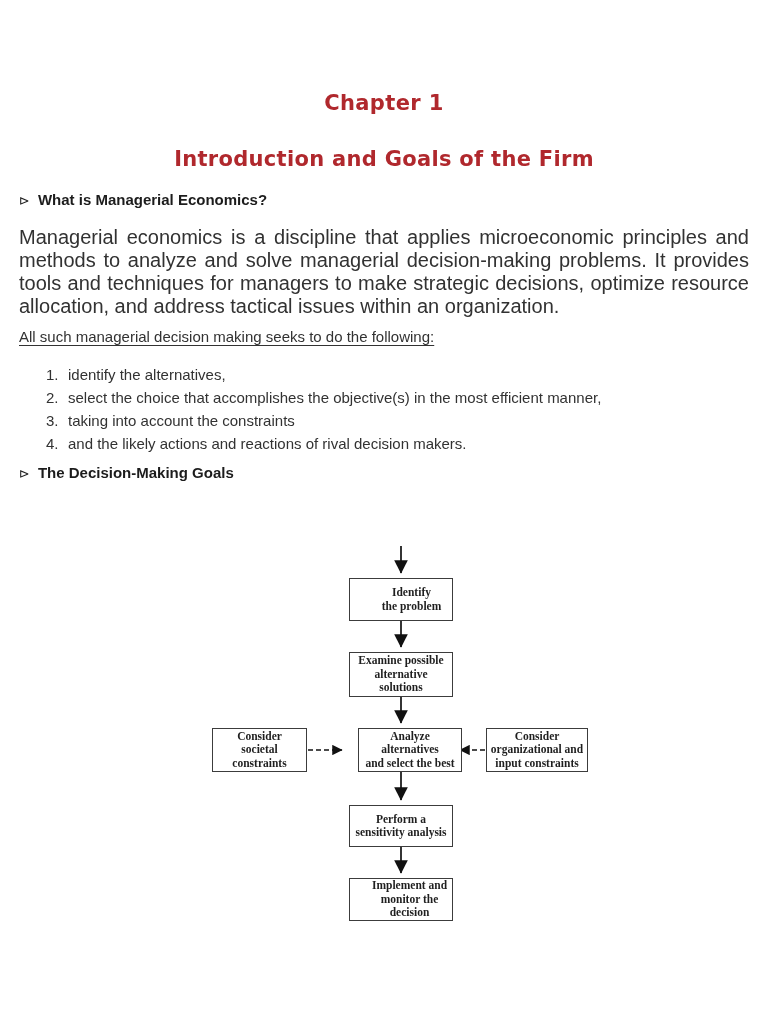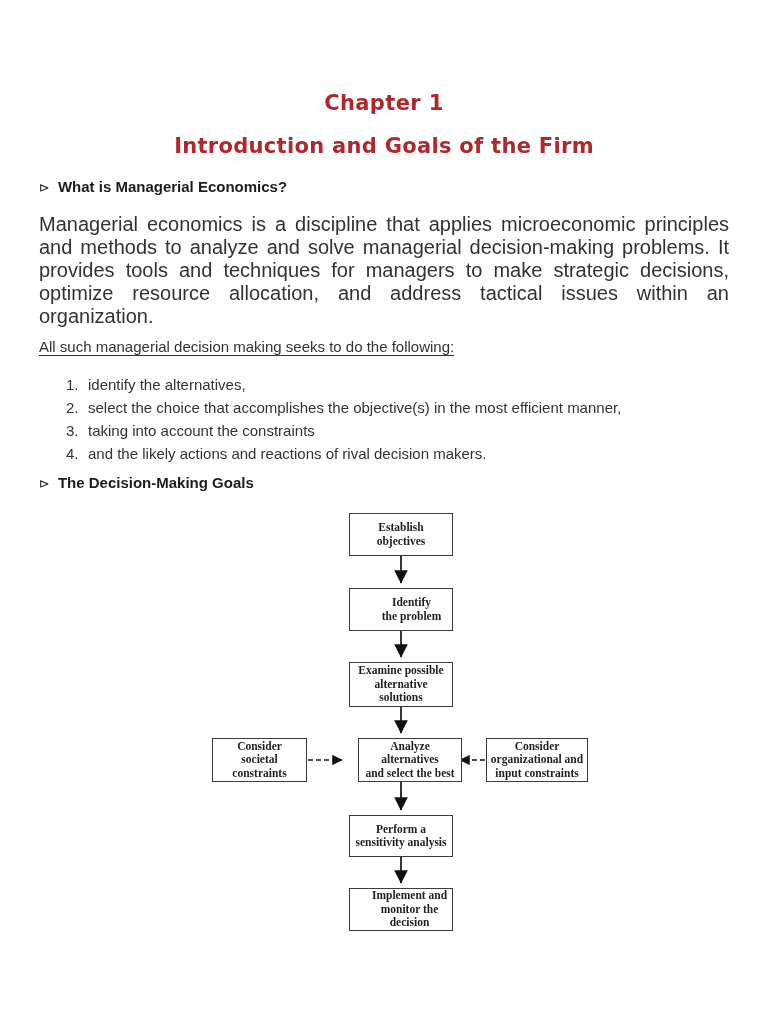--- a/index.html
+++ b/index.html
@@ -5,34 +5,34 @@
   :root { --accent:#b0282d; --ink:#323232; --box-ink:#1f1f1f; --line:#111; }
   * { box-sizing:border-box; margin:0; padding:0; }
   html,body { width:768px; height:1024px; }
   body {
     background:#ffffff;
     font-family:"Liberation Sans", sans-serif;
     color:var(--ink);
     position:relative;
     overflow:hidden;
   }
-  .content { padding:0 39px; }
+  .content { padding:0 19px; }
 
   .doc-title {
     margin-top:90px;
     text-align:center;
     font-family:"DejaVu Sans", sans-serif;
     font-size:21px;
     line-height:26px;
     letter-spacing:0.4px;
     color:var(--accent);
     font-weight:600;
   }
   .doc-subtitle {
-    margin-top:17px;
+    margin-top:30px;
     text-align:center;
     font-family:"DejaVu Sans", sans-serif;
     font-size:21px;
     line-height:26px;
     letter-spacing:0.3px;
     color:var(--accent);
     font-weight:600;
   }
 
   .section-heading {
@@ -160,21 +160,20 @@
     </defs>
     <line x1="401" y1="53" x2="401" y2="80" stroke="#111" stroke-width="1.7" marker-end="url(#ah)"></line>
     <line x1="401" y1="128" x2="401" y2="154" stroke="#111" stroke-width="1.7" marker-end="url(#ah)"></line>
     <line x1="401" y1="204" x2="401" y2="230" stroke="#111" stroke-width="1.7" marker-end="url(#ah)"></line>
     <line x1="401" y1="279" x2="401" y2="307" stroke="#111" stroke-width="1.7" marker-end="url(#ah)"></line>
     <line x1="401" y1="354" x2="401" y2="380" stroke="#111" stroke-width="1.7" marker-end="url(#ah)"></line>
     <line x1="308" y1="257" x2="342" y2="257" stroke="#111" stroke-width="1.3" stroke-dasharray="5 3" marker-end="url(#ah)"></line>
     <line x1="485" y1="257" x2="460" y2="257" stroke="#111" stroke-width="1.3" stroke-dasharray="5 3" marker-end="url(#ah)"></line>
   </svg>
 
-  <div class="fc-box bx-establish">Establish objectives</div>
   <div class="fc-box bx-identify">Identify
 the problem</div>
   <div class="fc-box bx-examine">Examine possible
 alternative
 solutions</div>
   <div class="fc-box bx-societal">Consider
 societal
 constraints</div>
   <div class="fc-box bx-analyze">Analyze
 alternatives

